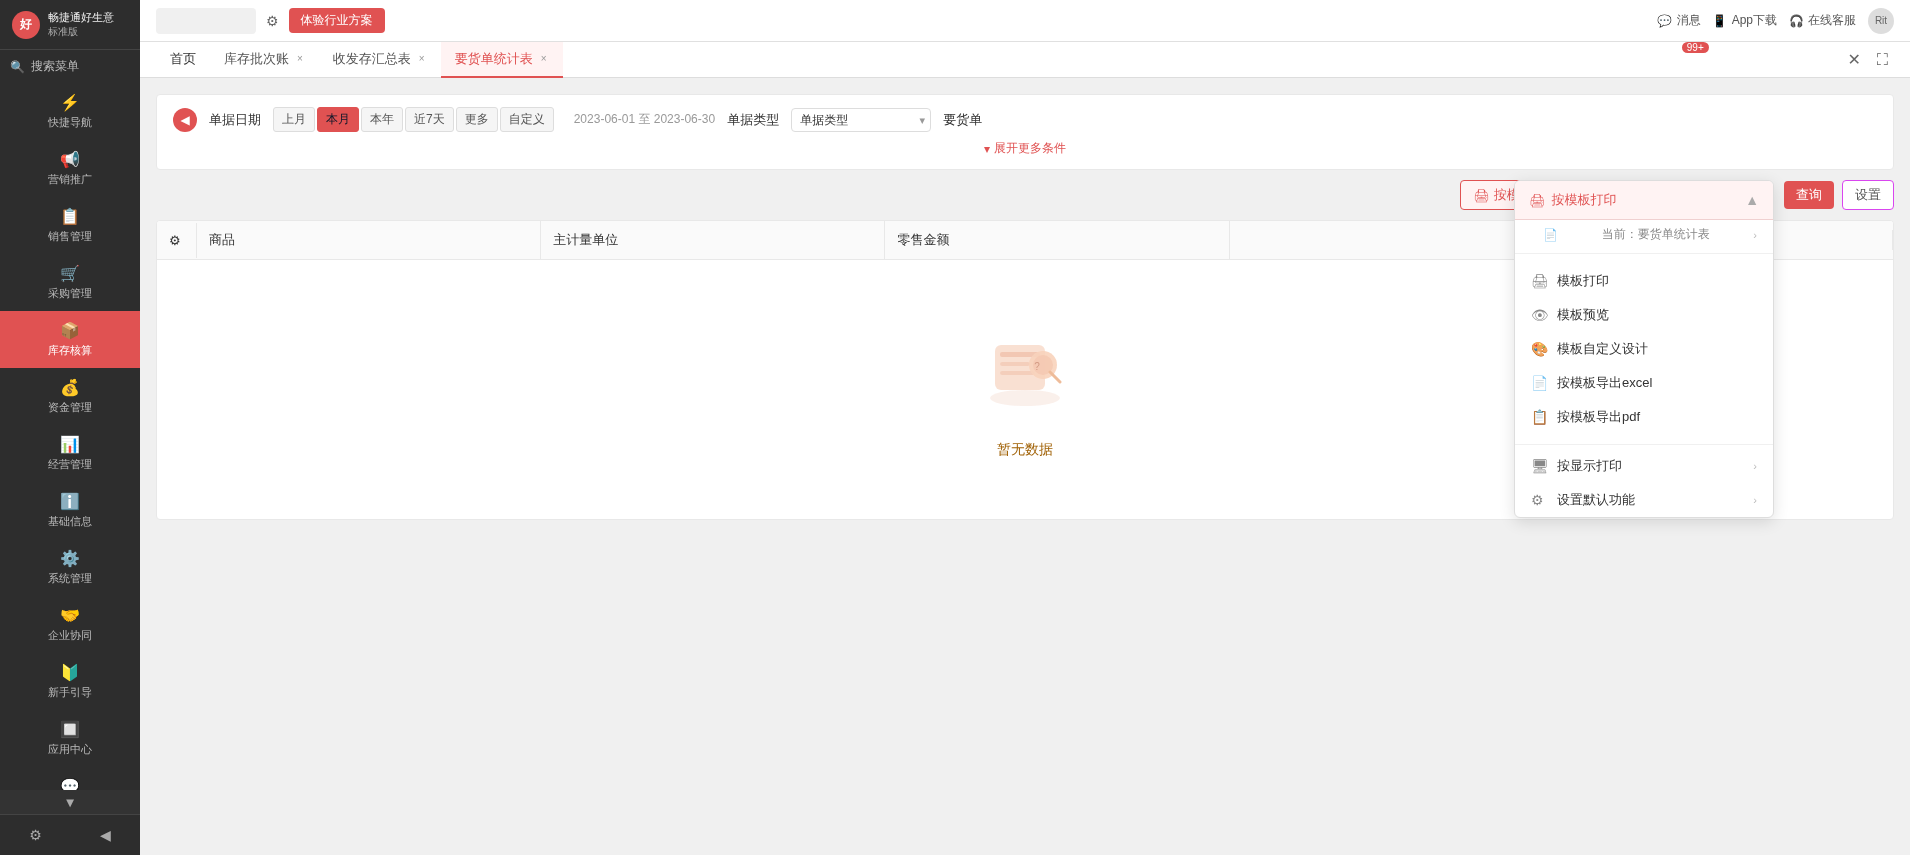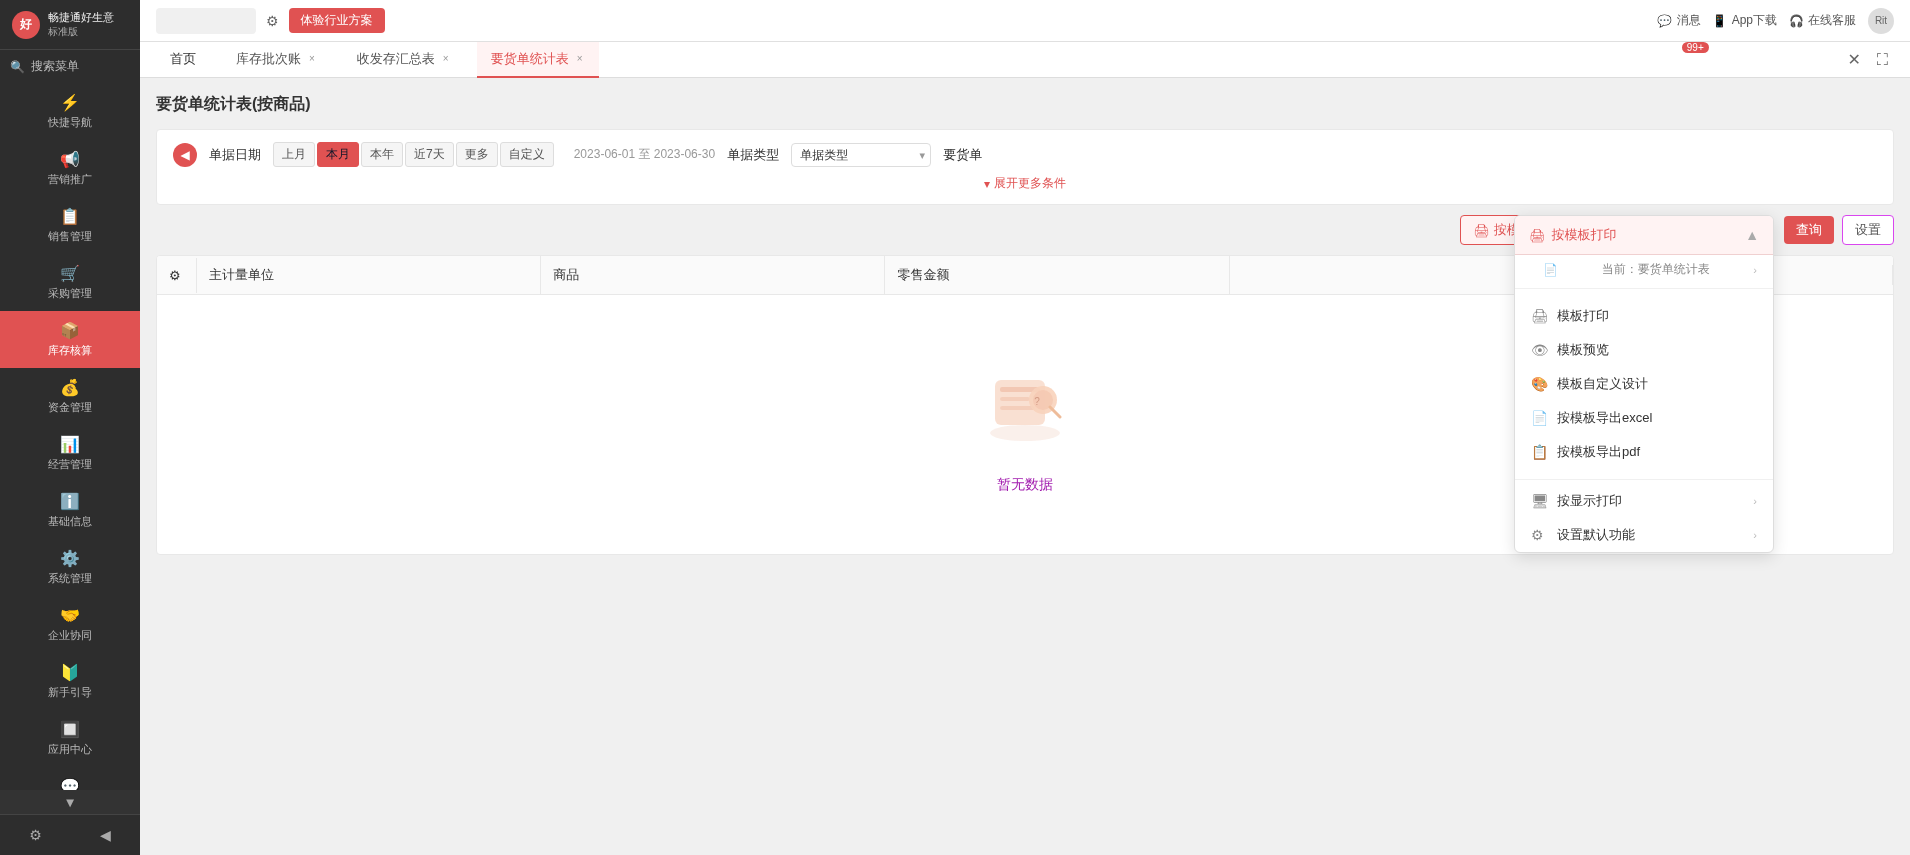--- a/index.html
+++ b/index.html
@@ -30,21 +30,21 @@
     .topbar-breadcrumb { display: flex; align-items: center; gap: 4px; flex: 1; }
     .topbar-search-box { background: #f0f0f0; border-radius: 4px; padding: 3px 10px; font-size: 12px; color: #999; min-width: 120px; }
     .topbar-settings-btn { background: none; border: none; cursor: pointer; color: #666; font-size: 14px; padding: 2px 6px; }
     .topbar-trial-btn { background: #e05252; color: white; border: none; border-radius: 4px; padding: 4px 12px; font-size: 12px; cursor: pointer; }
     .topbar-right { display: flex; align-items: center; gap: 12px; margin-left: auto; }
     .topbar-right-item { display: flex; align-items: center; gap: 4px; font-size: 12px; color: #555; cursor: pointer; position: relative; }
     .badge { background: #e05252; color: white; border-radius: 8px; padding: 0 5px; font-size: 10px; min-width: 16px; text-align: center; position: absolute; top: -6px; right: -8px; margin-top: 36px; }
     .user-avatar { width: 26px; height: 26px; background: #ddd; border-radius: 50%; display: flex; align-items: center; justify-content: center; font-size: 10px; color: #666; }
 
     
-    .tabs { background: #fff; padding: 0 16px; display: flex; align-items: center; border-bottom: 1px solid #ddd; height: 36px; gap: 12px; }
+    .tabs { background: #fff; padding: 0 16px; display: flex; align-items: center; border-bottom: 1px solid #ddd; height: 36px; gap: 0; }
     .tab { padding: 8px 14px; font-size: 13px; color: #555; cursor: pointer; border-bottom: 2px solid transparent; display: flex; align-items: center; gap: 6px; white-space: nowrap; }
     .tab.home { color: #333; }
     .tab.active { color: #e05252; border-bottom: 2px solid #e05252; background: #fff3f3; }
     .tab-close { font-size: 10px; color: #999; cursor: pointer; padding: 1px 2px; }
     .tab-actions { margin-left: auto; display: flex; gap: 4px; }
     .tab-action-btn { background: none; border: none; font-size: 16px; cursor: pointer; color: #666; padding: 2px 6px; }
 
     
     .content { flex: 1; padding: 16px; overflow: auto; position: relative; }
     .page-title { font-size: 16px; font-weight: bold; color: #333; margin-bottom: 14px; }
@@ -74,21 +74,21 @@
 
     
     .table-wrapper { background: #fff; border-radius: 4px; border: 1px solid #e8e8e8; overflow: hidden; }
     .table-header { display: flex; align-items: center; background: #fafafa; border-bottom: 1px solid #e8e8e8; }
     .th { padding: 10px 12px; font-size: 13px; color: #333; font-weight: 500; flex: 1; border-right: 1px solid #e8e8e8; }
     .th.narrow { flex: 0 0 40px; }
 
     
     .empty-state { display: flex; flex-direction: column; align-items: center; justify-content: center; padding: 60px 20px; }
     .empty-icon { font-size: 80px; margin-bottom: 12px; opacity: 0.7; }
-    .empty-text { color: #a21caf; font-size: 14px; }
+    .empty-text { color: #a16207; font-size: 14px; }
 
     
     .dropdown-popup { position: absolute; top: 0; right: 120px; background: white; border: 1px solid #ddd; border-radius: 6px; box-shadow: 0 4px 16px rgba(0,0,0,0.12); z-index: 100; min-width: 260px; overflow: hidden; }
     .dropdown-header { background: #fff3f3; padding: 10px 14px; display: flex; align-items: center; justify-content: space-between; border-bottom: 1px solid #f0d0d0; }
     .dropdown-title { color: #e05252; font-size: 13px; font-weight: 500; display: flex; align-items: center; gap: 6px; }
     .dropdown-close-btn { background: none; border: none; cursor: pointer; color: #aaa; font-size: 14px; }
     .dropdown-section { padding: 6px 0; }
     .dropdown-item { display: flex; align-items: center; gap: 10px; padding: 8px 16px; cursor: pointer; font-size: 13px; color: #333; }
     .dropdown-item .item-icon { font-size: 14px; color: #888; width: 16px; text-align: center; }
     .dropdown-sub-item { display: flex; align-items: center; justify-content: space-between; padding: 8px 16px; cursor: pointer; font-size: 13px; color: #333; }
@@ -227,21 +227,20 @@
       <span>要货单统计表</span>
       <span class="tab-close">×</span>
     </div>
     <div class="tab-actions">
       <button class="tab-action-btn">✕</button>
       <button class="tab-action-btn">⛶</button>
     </div>
   </div>
 
   <div class="content">
-    <div class="page-title">要货单统计表(按商品)</div>
 
     <div class="filter-bar">
       <div class="filter-row">
         <div style="background:#e05252; color:white; width:24px; height:24px; border-radius:50%; display:flex; align-items:center; justify-content:center; cursor:pointer; font-size:12px; flex-shrink:0;">◀</div>
         <span class="filter-label">单据日期</span>
         <div class="date-toggle">
           <button class="date-btn">上月</button>
           <button class="date-btn active">本月</button>
           <button class="date-btn">本年</button>
           <button class="date-btn">近7天</button>
@@ -335,22 +334,22 @@
           <span class="chevron-right">›</span>
         </div>
       </div>
     </div>
 
     <div class="table-wrapper">
       <div class="table-header">
         <div class="th narrow">
           <span>⚙</span>
         </div>
+        <div class="th">商品</div>
         <div class="th">主计量单位</div>
-        <div class="th">商品</div>
         <div class="th">零售金额</div>
         <div class="th" style="flex:2;"></div>
       </div>
       <div class="empty-state">
         <div class="empty-icon">
           <svg width="100" height="90" viewBox="0 0 100 90" fill="none" xmlns="http://www.w3.org/2000/svg">
             <ellipse cx="50" cy="78" rx="35" ry="8" fill="#f5dcd0" opacity="0.6"></ellipse>
             <rect x="20" y="25" width="50" height="45" rx="6" fill="#f5c9b0" opacity="0.8"></rect>
             <rect x="25" y="32" width="40" height="5" rx="2" fill="#e8a080" opacity="0.7"></rect>
             <rect x="25" y="42" width="30" height="4" rx="2" fill="#e8a080" opacity="0.5"></rect>

